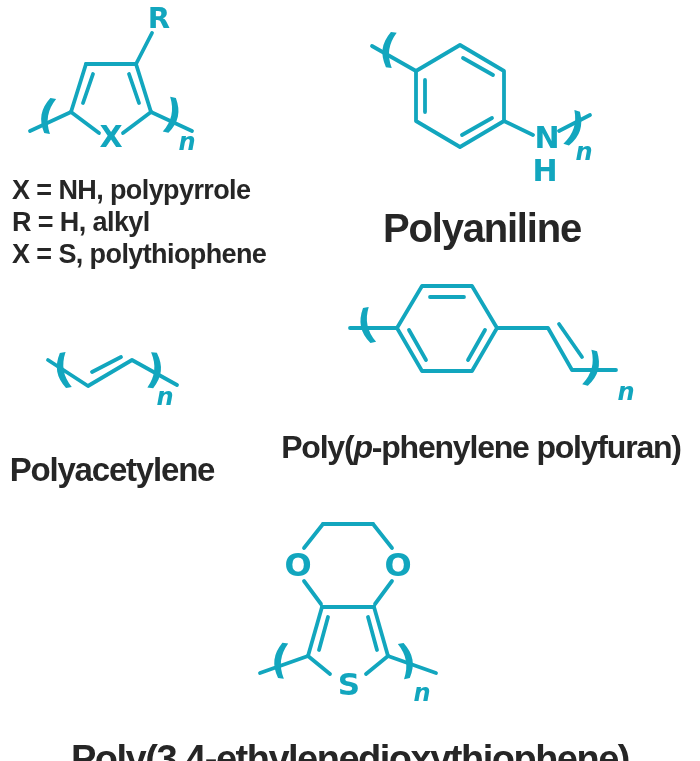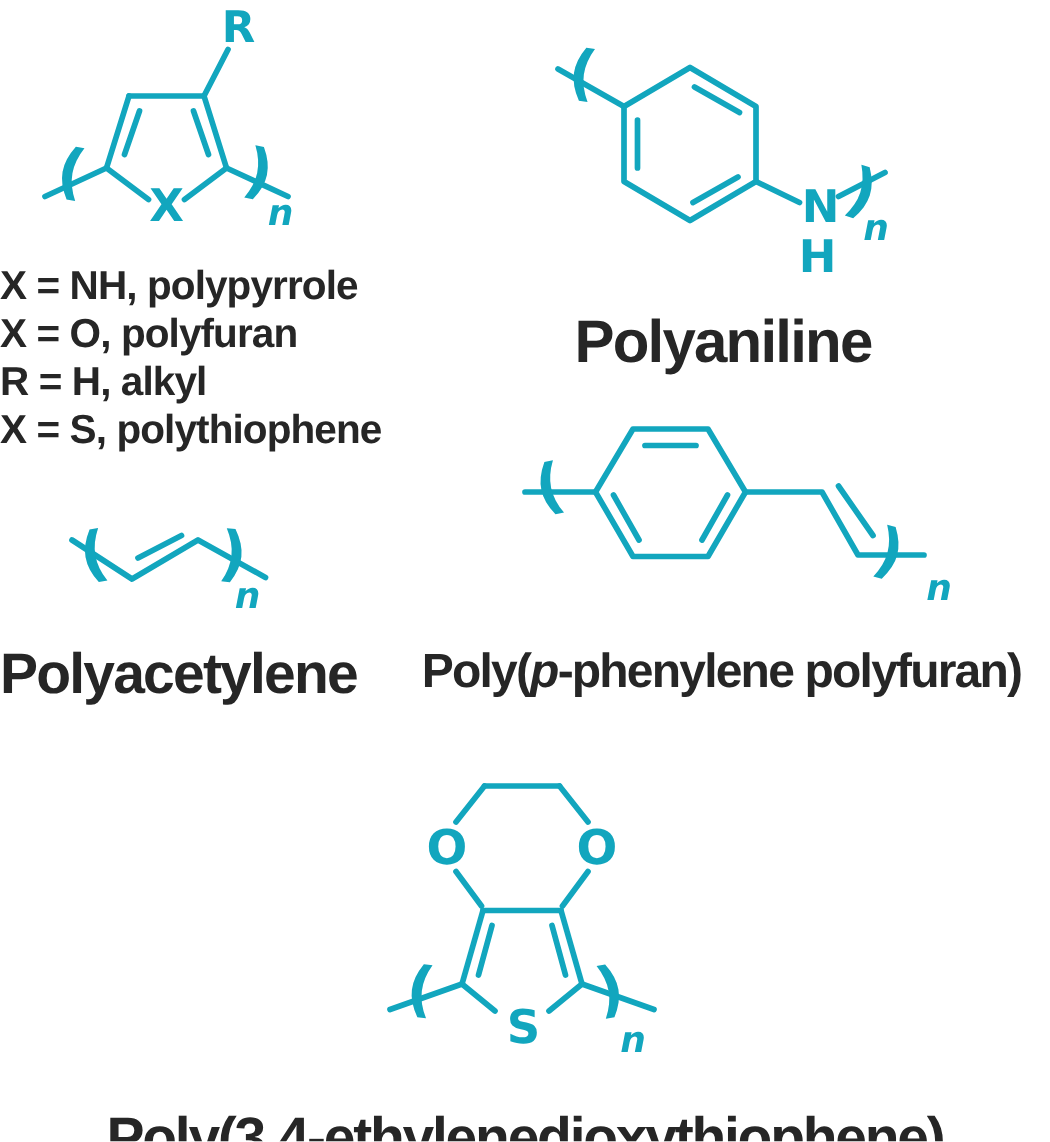--- a/index.html
+++ b/index.html
@@ -15,21 +15,21 @@
   svg.struct{position:absolute;overflow:visible;}
   .bond{stroke:var(--bond);stroke-width:3.8;fill:none;stroke-linecap:round;stroke-linejoin:round;}
   .atom{fill:var(--bond);font-family:"DejaVu Sans","Liberation Sans",sans-serif;font-weight:700;text-anchor:middle;}
   .paren{fill:var(--bond);font-family:"DejaVu Sans","Liberation Sans",sans-serif;font-weight:700;font-size:40px;text-anchor:middle;}
   .subn{fill:var(--bond);font-family:"DejaVu Sans","Liberation Sans",sans-serif;font-weight:700;font-style:italic;font-size:24px;text-anchor:middle;}
   .chem-label{
     position:absolute;color:var(--ink);font-weight:700;text-align:center;
     letter-spacing:-1.2px;white-space:nowrap;
   }
   .legend{
-    position:absolute;left:0;top:174px;color:var(--ink);font-weight:700;
+    position:absolute;left:12px;top:174px;color:var(--ink);font-weight:700;
     font-size:27px;line-height:32px;letter-spacing:-0.6px;white-space:nowrap;
   }
   .it{font-style:italic;}
 </style>
 </head>
 <body>
 
 <div class="canvas">
 
   <svg class="struct" style="left:15px;top:0;width:205px;height:165px;" viewBox="15 0 205 165">
@@ -47,21 +47,20 @@
     </g>
     <text class="atom" x="159" y="28" font-size="29">R</text>
     <text class="atom" x="111" y="147" font-size="30">X</text>
     <text class="paren" x="47" y="128" transform="rotate(10 47 117)">(</text>
     <text class="paren" x="172" y="128" transform="rotate(12 172 117)">)</text>
     <text class="subn" x="187" y="150">n</text>
   </svg>
 
   <div class="legend">
     <div>X = NH, polypyrrole</div>
-    <div>X = O, polyfuran</div>
     <div>R = H, alkyl</div>
     <div>X = S, polythiophene</div>
   </div>
 
   <svg class="struct" style="left:345px;top:15px;width:285px;height:175px;" viewBox="345 15 285 175">
     <g class="bond">
       <path d="M460,45 L504,71 L504,121 L460,147 L416,121 L416,71 Z"></path>
       <path d="M463,58 L493,75"></path>
       <path d="M425,80 L425,112"></path>
       <path d="M462,135 L492,118"></path>
@@ -79,21 +78,21 @@
 
   <svg class="struct" style="left:20px;top:345px;width:200px;height:70px;" viewBox="20 345 200 70">
     <g class="bond">
       <path d="M48,360 L88,386 L132,360 L177,385"></path>
       <path d="M92,372 L121,357"></path>
     </g>
     <text class="paren" x="63" y="383" transform="rotate(-10 63 372)">(</text>
     <text class="paren" x="155" y="383" transform="rotate(6 155 372)">)</text>
     <text class="subn" x="165" y="405">n</text>
   </svg>
-  <div class="chem-label" style="left:0;top:429px;width:224px;font-size:38px;text-align:right;">Polyacetylene</div>
+  <div class="chem-label" style="left:0;top:451px;width:224px;font-size:33px;">Polyacetylene</div>
 
   <svg class="struct" style="left:340px;top:265px;width:300px;height:145px;" viewBox="340 265 300 145">
     <g class="bond">
       <path d="M350,328 L397,328"></path>
       <path d="M397,328 L422,286 L472,286 L497,328 L472,371 L422,371 Z"></path>
       <path d="M430,297 L464,297"></path>
       <path d="M409,330 L426,360"></path>
       <path d="M485,330 L468,360"></path>
       <path d="M497,328 L548,328 L572,370 L616,370"></path>
       <path d="M559,324 L582,357"></path>

